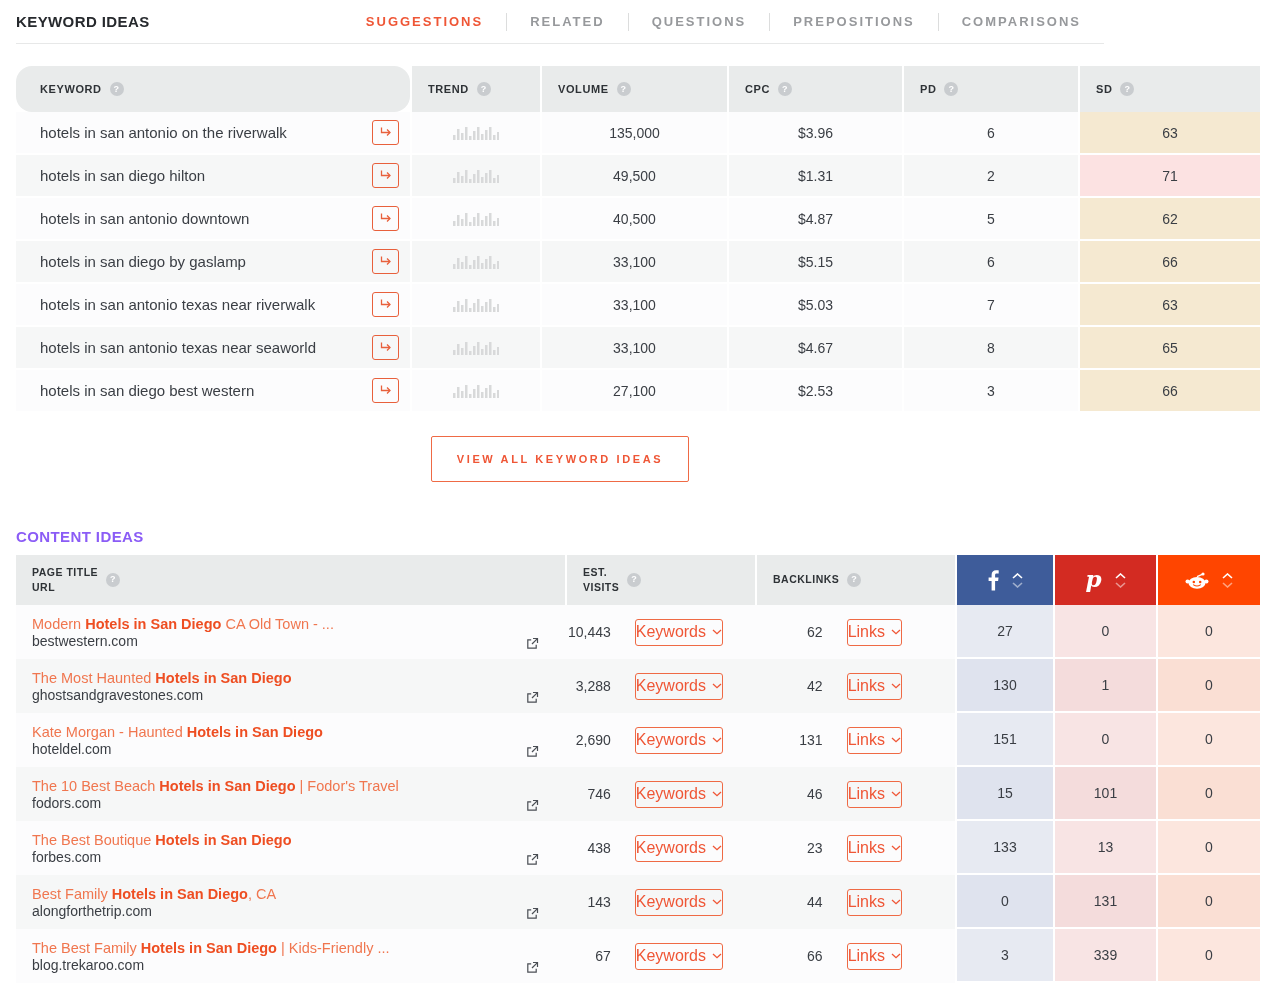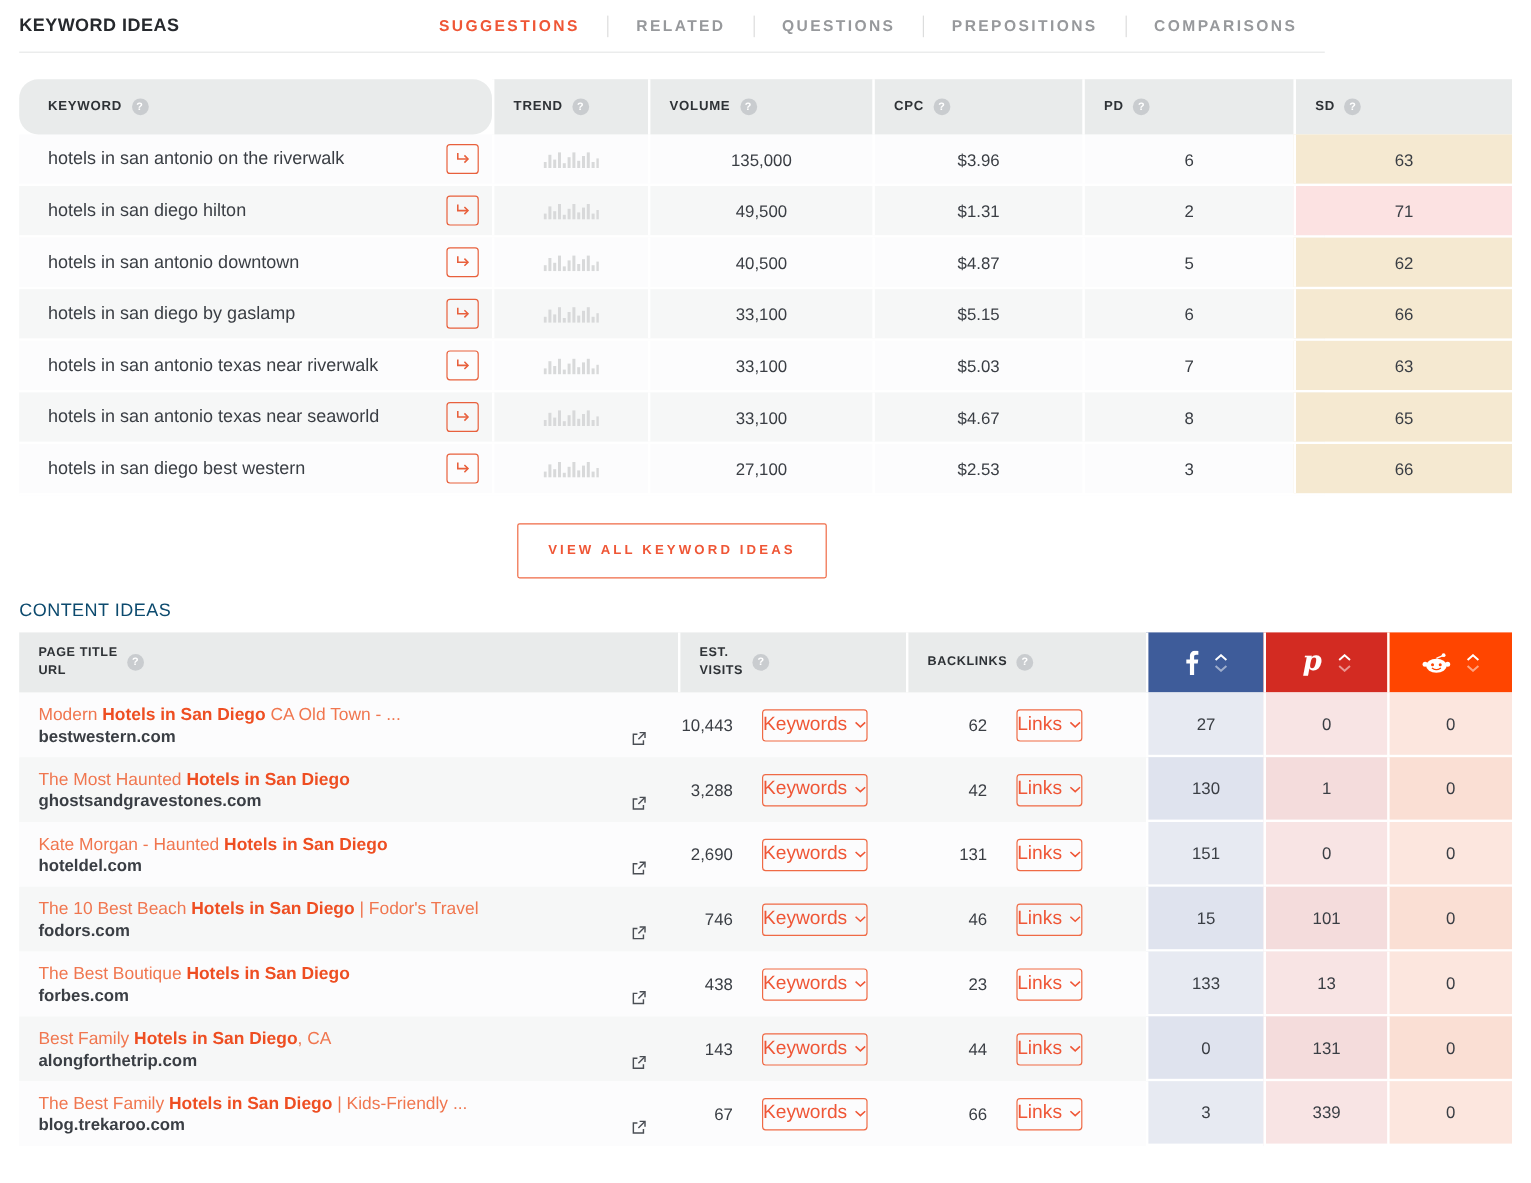--- a/index.html
+++ b/index.html
@@ -56,21 +56,21 @@
 
   
   .viewall-wrap { text-align: center; margin-top: 23px; }
   .viewall {
     background: #fff; border: 1px solid #ef6a45; color: #ef5636; border-radius: 2px;
     font-family: "Liberation Sans", sans-serif; font-size: 11px; font-weight: bold;
     letter-spacing: 2.6px; padding: 16px 25px; cursor: pointer;
   }
 
   
-  .csec-title { margin: 18px 16px 10px; font-size: 15px; font-weight: normal; letter-spacing: .4px; color: #0c4a6e; }
+  .csec-title { margin: 46px 16px 10px; font-size: 15px; font-weight: bold; letter-spacing: .4px; color: #8b5cf6; }
   .ctable { margin: 0 16px; }
   .cgrid { display: grid; grid-template-columns: 549px 190px 200px 98px 103px 104px; }
   .chead { height: 50px; }
   .chcell {
     background: #e9ebeb; display: flex; align-items: center; padding-left: 16px;
     font-size: 10.5px; font-weight: bold; letter-spacing: .5px; color: #2e3236; line-height: 1.3;
   }
   .chcell + .chcell, .csoc-h + .csoc-h { border-left: 2px solid #fff; }
   .csoc-h {
     display: flex; align-items: center; justify-content: center; gap: 13px; cursor: pointer;
@@ -80,21 +80,21 @@
   .sortstack .dn { opacity: .5; }
   .pin-glyph { font-family: "DejaVu Serif", serif; font-style: italic; font-weight: bold; font-size: 23px; color: #fff; line-height: 1; margin-top: -4px; }
 
   .crow { height: 54px; background: #fcfcfd; }
   .crow.alt { background: #f6f7f7; }
   .ccell { height: 100%; display: flex; align-items: center; }
   .c-title { padding-left: 16px; position: relative; }
   .t-lines { display: flex; flex-direction: column; gap: 1px; max-width: 480px; }
   .t-line1 { font-size: 14.5px; color: #f0764f; white-space: nowrap; }
   .t-line1 b { color: #ee4e22; font-weight: bold; }
-  .t-line2 { font-size: 14px; color: #3a3e44; font-weight: bold; }
+  .t-line2 { font-size: 14px; color: #3a3e44; }
   .extlink { position: absolute; right: 26px; bottom: 9px; cursor: pointer; display: flex; }
   .c-est, .c-back { justify-content: flex-end; gap: 24px; font-size: 14px; color: #3a3e44; }
   .c-est { padding-right: 32px; }
   .c-back { padding-right: 53px; }
   .obtn {
     background: transparent; border: 1px solid #ef6a45; color: #ef5636; border-radius: 3px;
     font-family: "Liberation Sans", sans-serif; font-size: 16px; height: 27px; padding: 0 0;
     display: flex; align-items: center; gap: 6px; cursor: pointer;
   }
   .c-soc { justify-content: center; font-size: 14px; color: #3a3e44; border-left: 2px solid #fff; border-bottom: 2px solid #fff; }

